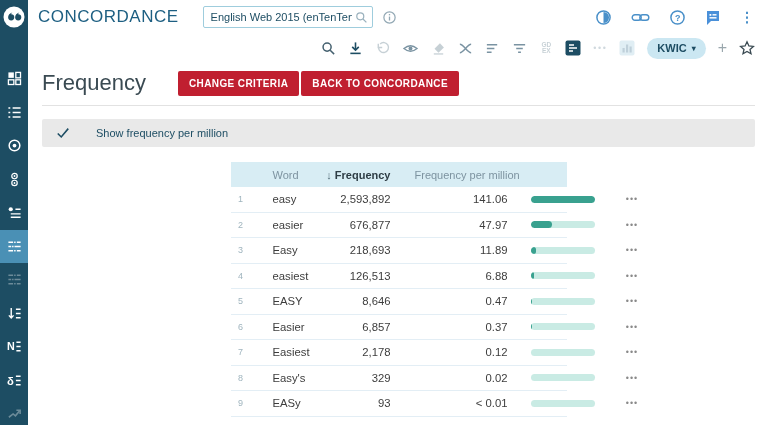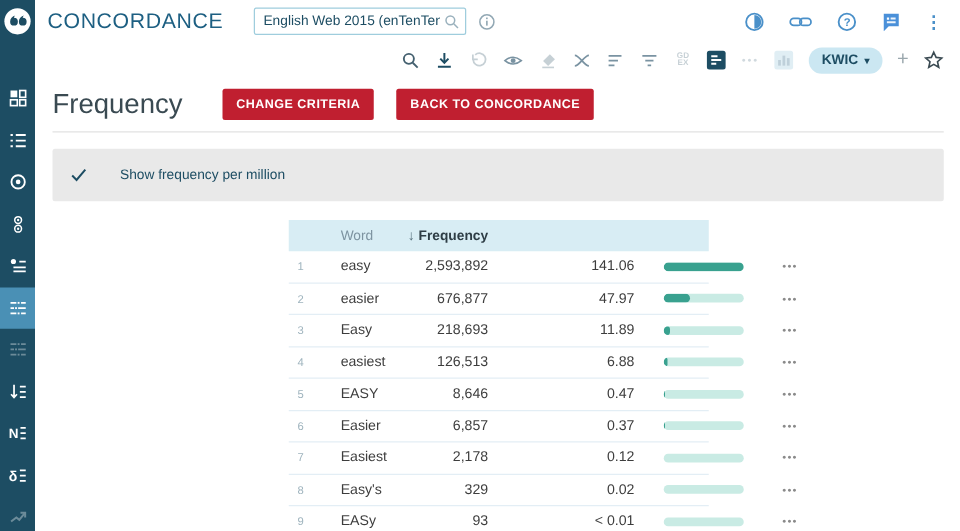--- a/index.html
+++ b/index.html
@@ -40,23 +40,23 @@
   .kwic-pill .chev { font-size:8px; }
   .plus-btn { font-size:16px; color:#9aa7ad; cursor:pointer; }
 
   
   .main { position:absolute; left:28px; top:62px; right:0; bottom:0; padding:0 13px 0 14px; }
   .page-head { display:flex; align-items:center; margin-top:8px; }
   .page-title { font-size:22px; font-weight:400; color:#3a4a52; }
   .btn-red { margin-left:32px; background:#c01f30; color:#fff; border:none; border-radius:2px;
     font-size:10px; font-weight:bold; letter-spacing:.4px; padding:7px 11px; cursor:pointer;
     font-family:"Liberation Sans",sans-serif; white-space:nowrap; }
-  .btn-red + .btn-red { margin-left:18px; }
+  .btn-red + .btn-red { margin-left:2px; }
   .divider { border-bottom:1px solid #e2e2e2; margin-top:9px; }
-  .notice { margin-top:13px; height:42px; background:#e9e9e9; border-radius:2px; display:flex;
+  .notice { margin-top:13px; height:28px; background:#e9e9e9; border-radius:2px; display:flex;
     align-items:center; padding-left:14px; cursor:pointer; }
   .notice-text { margin-left:26px; font-size:11px; color:#1d4d63; }
 
   
   .freq-table { width:336px; margin:15px auto 0 auto; }
   .tgrid { display:grid; grid-template-columns:20px 56px 52px 101px 78px 29px; align-items:center;gap:16px; }
   .thead { background:#d8edf4; height:25px; font-size:11px; color:#7d93a0; }
   .th-word { grid-column:2; padding-left:6px; }
   .th-freq { grid-column:3; justify-self:end; white-space:nowrap; color:#2e3d45; font-weight:bold; }
   .th-freq .arrow { color:#546e7a; font-weight:normal; font-size:11px; }
@@ -293,20 +293,21 @@
     <svg width="14" height="14" viewBox="0 0 16 16">
       <path d="M2 8.5 L6 12.5 L14 3" fill="none" stroke="#1d4d63" stroke-width="1.8"></path>
     </svg>
     <span class="notice-text">Show frequency per million</span>
   </div>
 
   <section class="freq-table">
     <div class="tgrid thead">
       <span class="th-word">Word</span>
       <span class="th-freq"><span class="arrow">↓</span> <span>Frequency</span></span>
+      <span class="th-fpm">Frequency per million</span>
     </div>
 
     <div class="tgrid trow">
       <span class="c-num">1</span>
       <span class="c-word">easy</span>
       <span class="c-freq">2,593,892</span>
       <span class="c-fpm">141.06</span>
       <span class="c-bar">
           <span class="bar-track">
             <span class="bar-fill" style="width: 100%;"></span>

